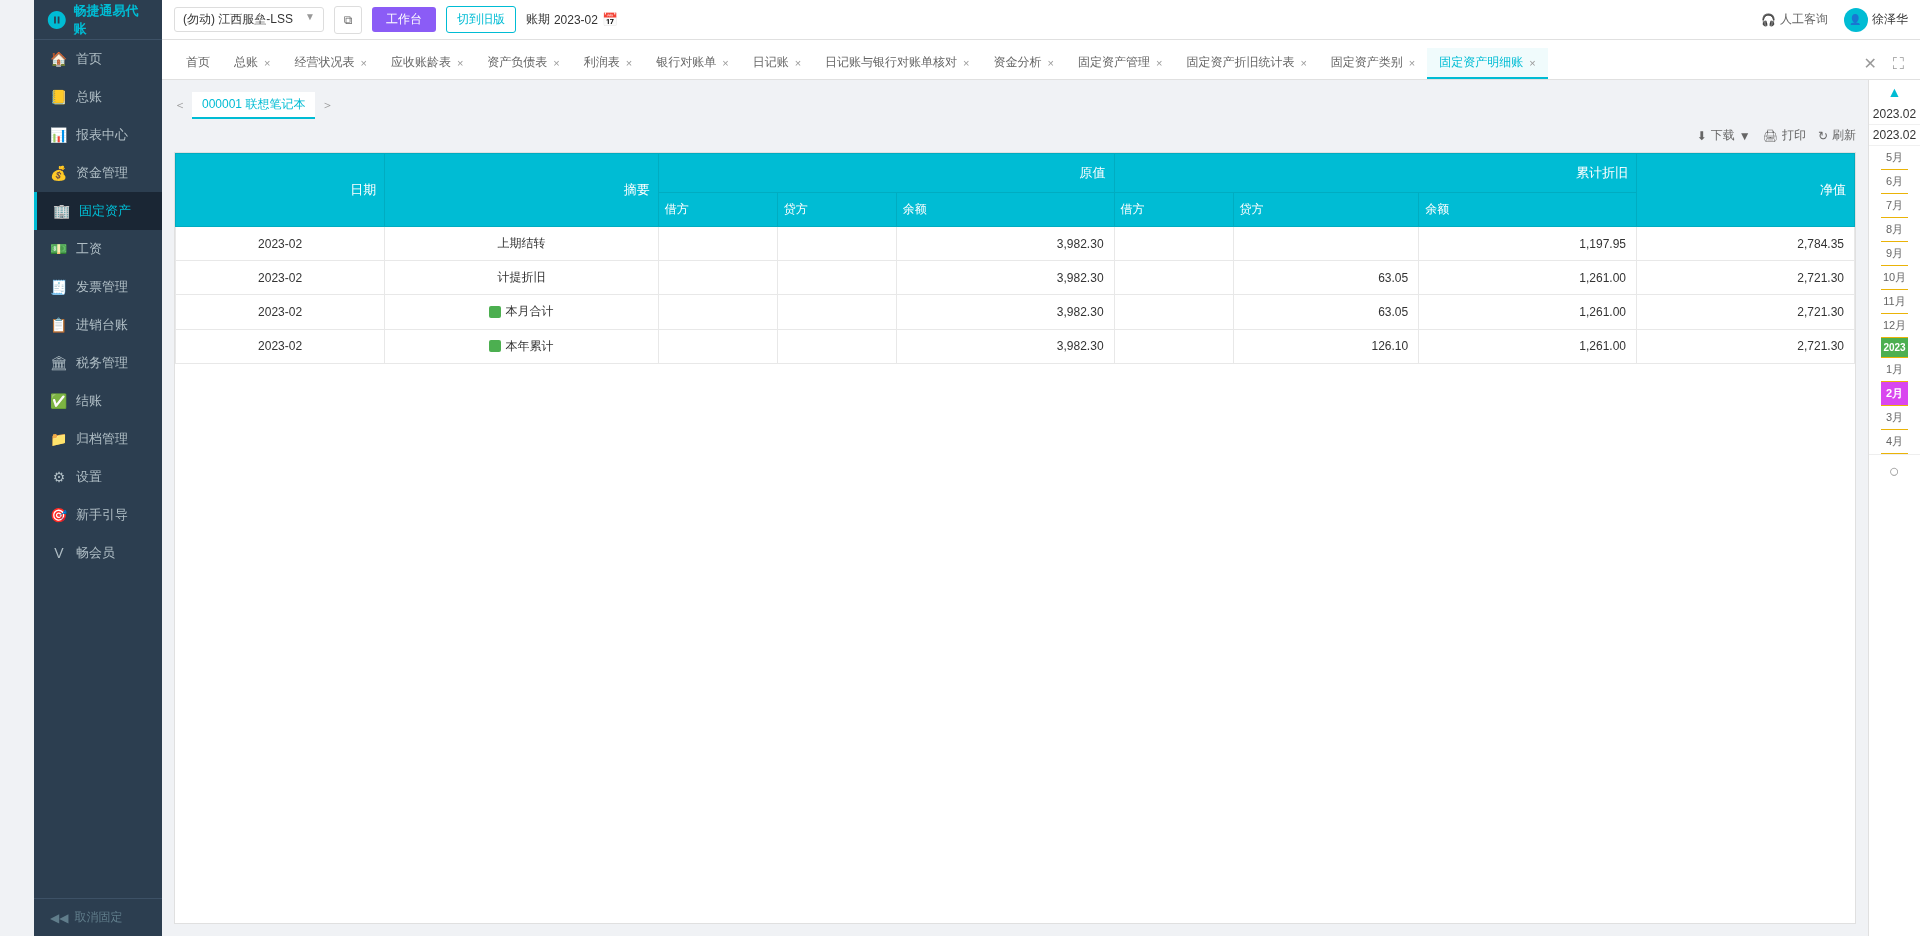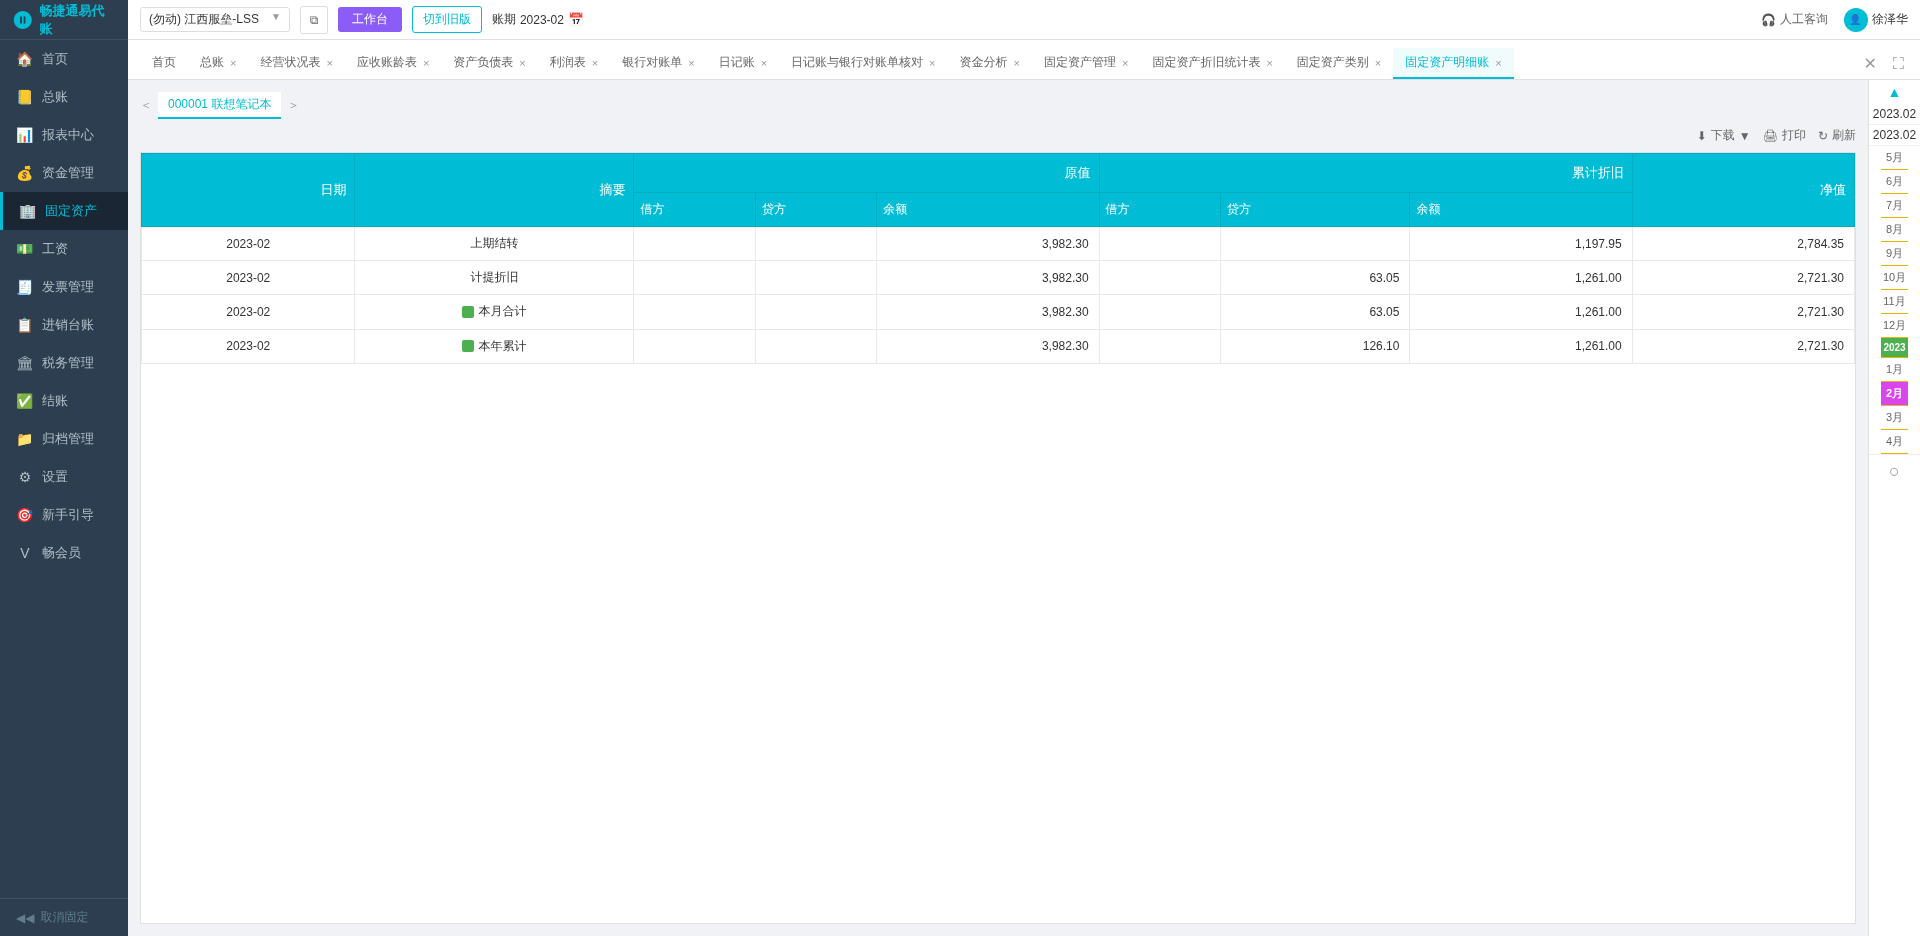--- a/index.html
+++ b/index.html
@@ -6,20 +6,21 @@
     body { font-family: "Microsoft YaHei", "PingFang SC", sans-serif; font-size: 12px; background: #f0f2f5; display: flex; height: 936px; overflow: hidden; }
 
     
     .sidebar {
       width: 128px;
       background: #2c3e50;
       display: flex;
       flex-direction: column;
       height: 100%;
       flex-shrink: 0;
+      margin-left: 34px;
     }
     .sidebar-logo {
       height: 40px;
       background: #2c3e50;
       display: flex;
       align-items: center;
       padding: 0 12px;
       color: #00bcd4;
       font-size: 13px;
       font-weight: bold;

